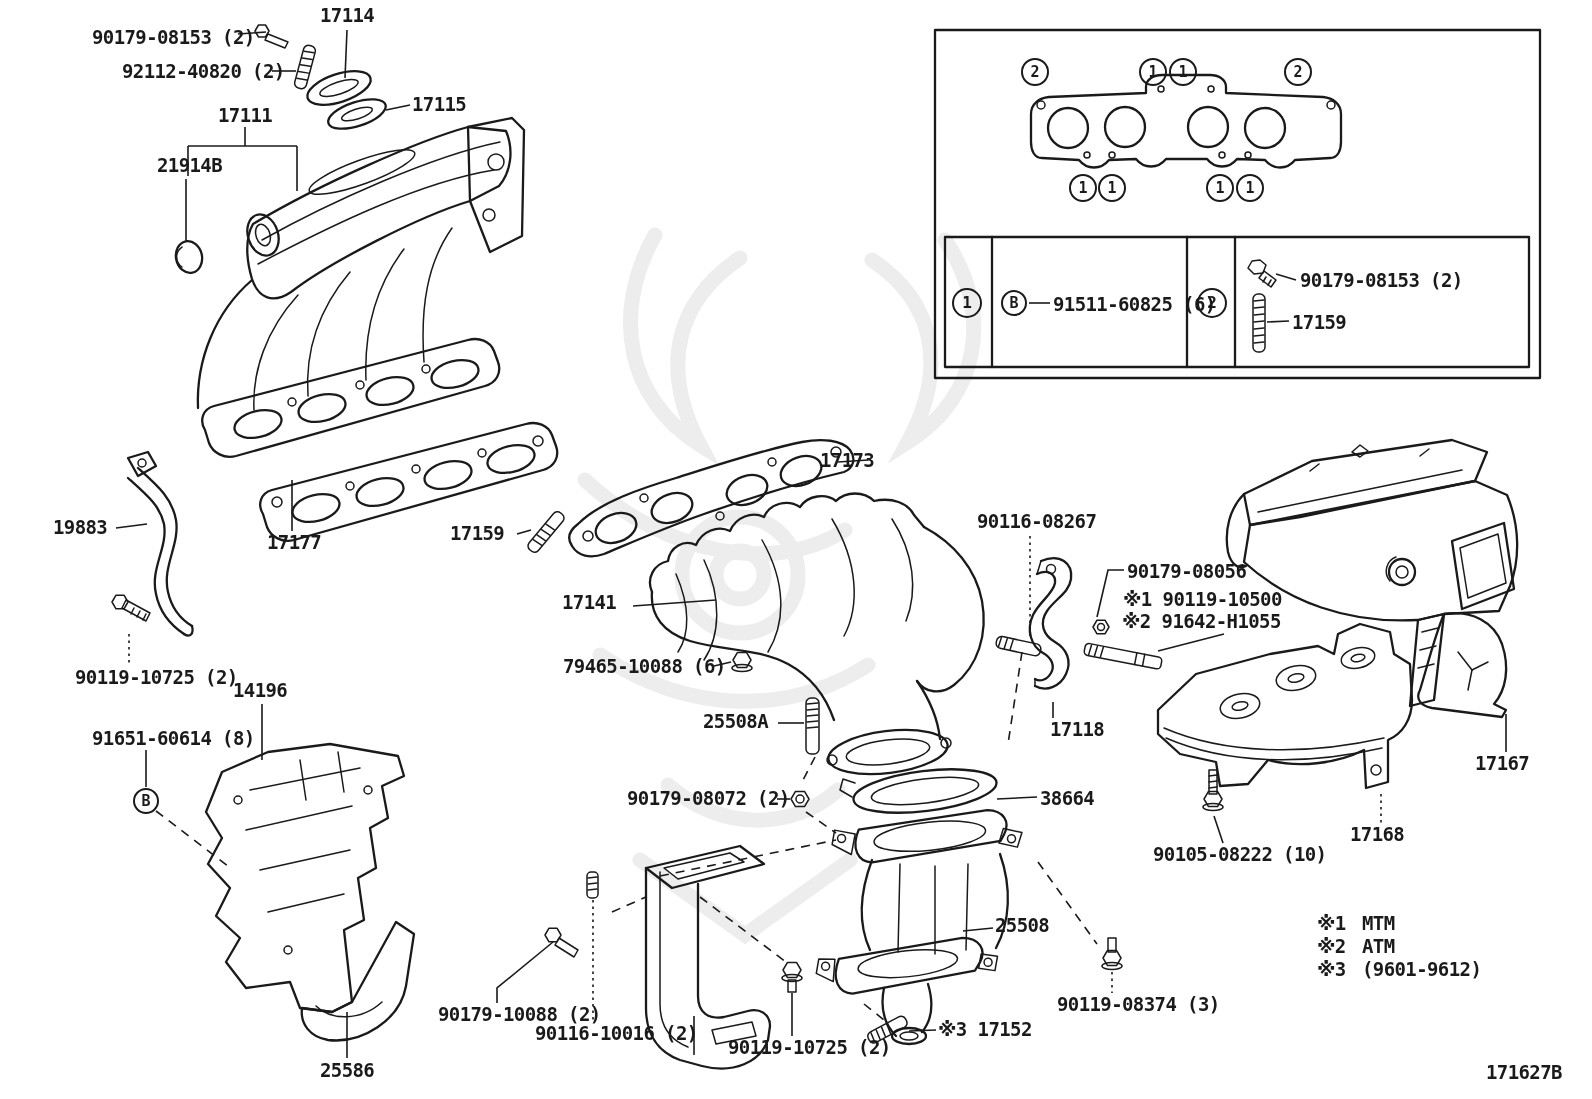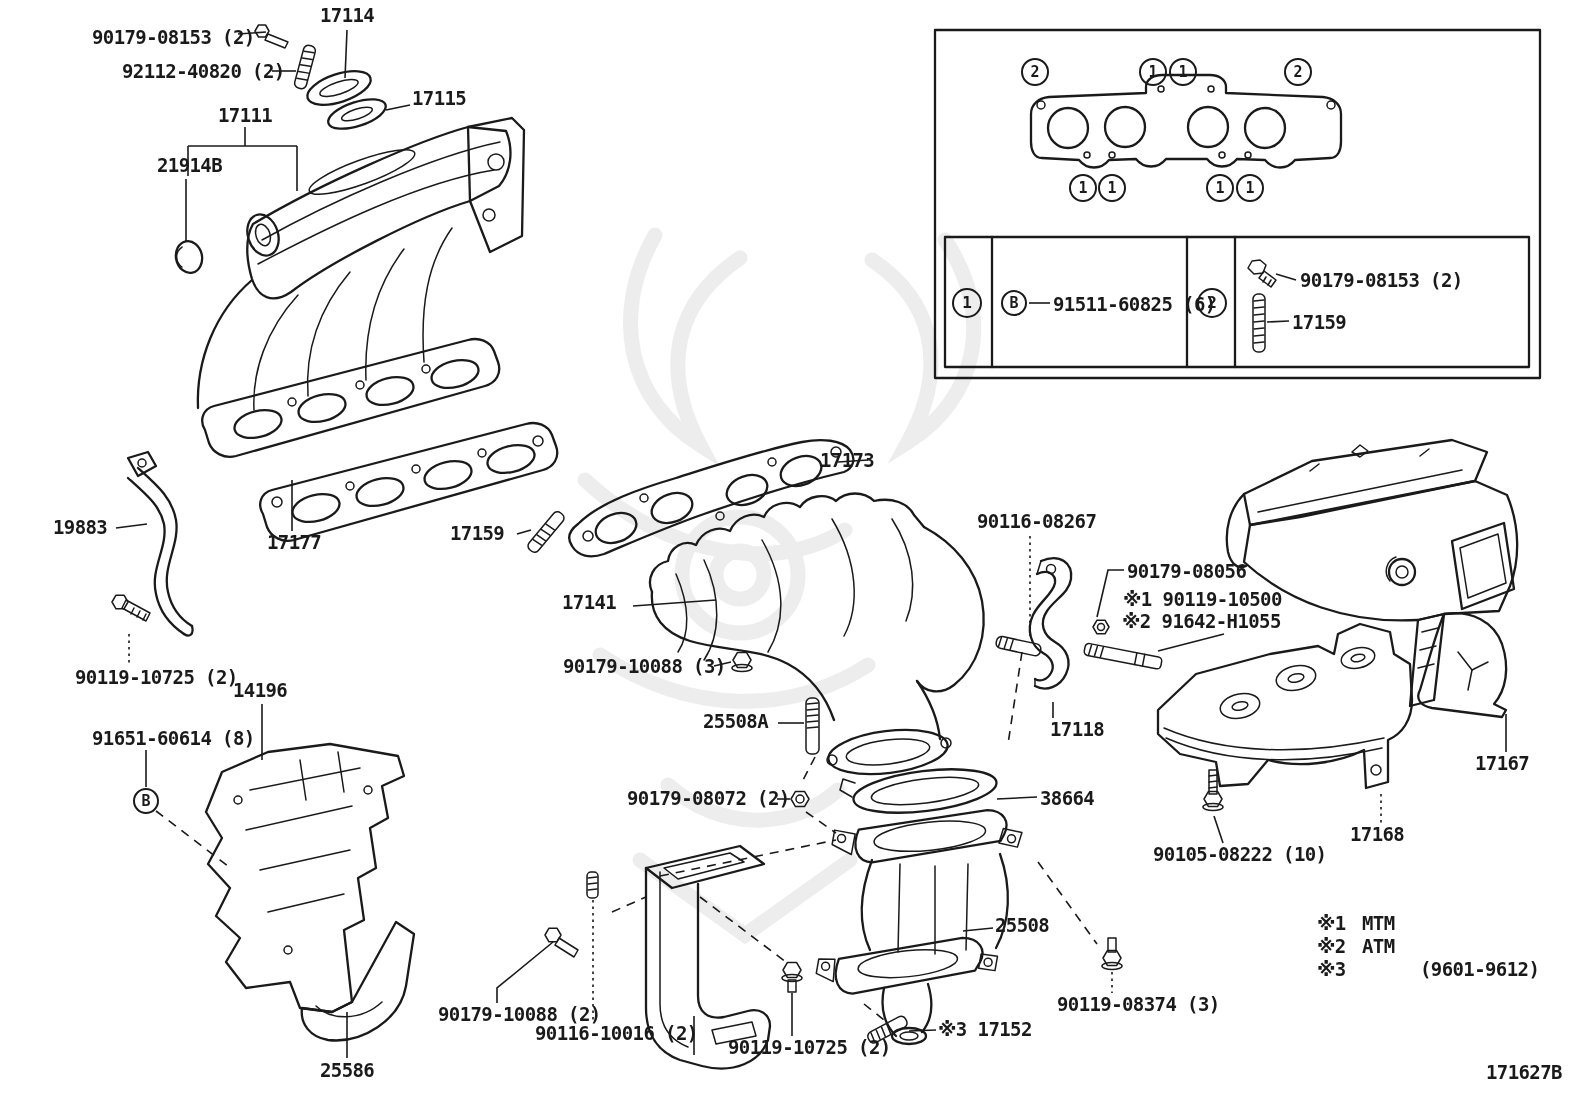--- a/index.html
+++ b/index.html
@@ -433,33 +433,33 @@
     <line class="dash" x1="612" y1="912" x2="646" y2="897"></line>
     <line class="dash" x1="864" y1="1004" x2="884" y2="1020"></line>
     <line class="dash" x1="1038" y1="862" x2="1097" y2="944"></line>
     <line class="dash" x1="1022" y1="652" x2="1008" y2="744"></line>
   </g>
 </svg>
 
   <div class="lbl" style="left:92px;top:28px">90179-08153 (2)</div>
   <div class="lbl" style="left:122px;top:62px">92112-40820 (2)</div>
   <div class="lbl" style="left:320px;top:6px">17114</div>
-  <div class="lbl" style="left:412px;top:89px">17115</div>
+  <div class="lbl" style="left:412px;top:95px">17115</div>
   <div class="lbl" style="left:218px;top:106px">17111</div>
   <div class="lbl" style="left:157px;top:156px">21914B</div>
   <div class="lbl" style="left:53px;top:518px">19883</div>
   <div class="lbl" style="left:267px;top:533px">17177</div>
   <div class="lbl" style="left:75px;top:668px">90119-10725 (2)</div>
   <div class="lbl" style="left:233px;top:681px">14196</div>
   <div class="lbl" style="left:92px;top:729px">91651-60614 (8)</div>
   <div class="lbl" style="left:320px;top:1061px">25586</div>
   <div class="lbl" style="left:450px;top:524px">17159</div>
   <div class="lbl" style="left:820px;top:451px">17173</div>
   <div class="lbl" style="left:562px;top:593px">17141</div>
-  <div class="lbl" style="left:563px;top:657px">90179-10088 (3)</div>
+  <div class="lbl" style="left:563px;top:657px">79465-10088 (6)</div>
   <div class="lbl" style="left:703px;top:712px">25508A</div>
   <div class="lbl" style="left:627px;top:789px">90179-08072 (2)</div>
   <div class="lbl" style="left:1040px;top:789px">38664</div>
   <div class="lbl" style="left:995px;top:916px">25508</div>
   <div class="lbl" style="left:438px;top:1005px">90179-10088 (2)</div>
   <div class="lbl" style="left:535px;top:1024px">90116-10016 (2)</div>
   <div class="lbl" style="left:663px;top:1105px">25591</div>
   <div class="lbl" style="left:728px;top:1038px">90119-10725 (2)</div>
   <div class="lbl" style="left:938px;top:1020px">※3 17152</div>
   <div class="lbl" style="left:1057px;top:995px">90119-08374 (3)</div>
@@ -488,17 +488,17 @@
   <div class="lbl" style="left:1053px;top:295px">91511-60825 (6)</div>
   <div class="co co30" style="left:1197px;top:288px">2</div>
   <div class="lbl" style="left:1300px;top:271px">90179-08153 (2)</div>
   <div class="lbl" style="left:1292px;top:313px">17159</div>
 
   <div class="lbl" style="left:1317px;top:914px">※1</div>
   <div class="lbl" style="left:1362px;top:914px">MTM</div>
   <div class="lbl" style="left:1317px;top:937px">※2</div>
   <div class="lbl" style="left:1362px;top:937px">ATM</div>
   <div class="lbl" style="left:1317px;top:960px">※3</div>
-  <div class="lbl" style="left:1420px;top:960px">(9601-9612)</div>
+  <div class="lbl" style="left:1362px;top:960px">(9601-9612)</div>
 
   <div class="lbl" style="left:1486px;top:1063px">171627B</div>
 
 </div>
 
 </body></html>

